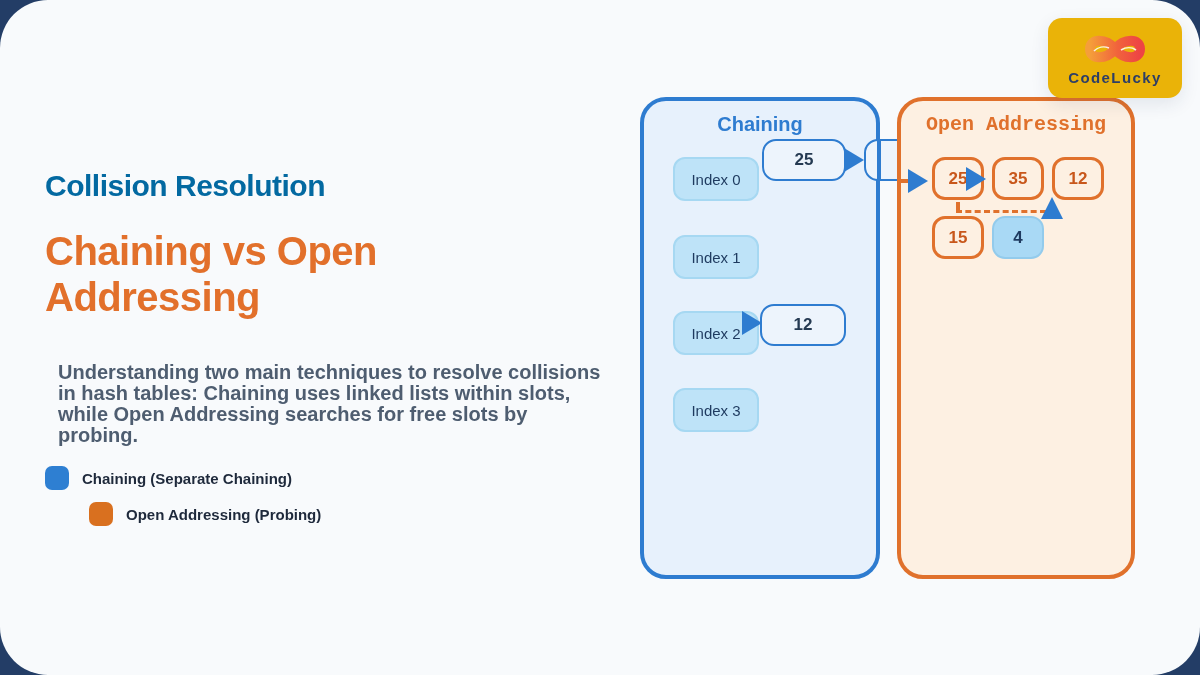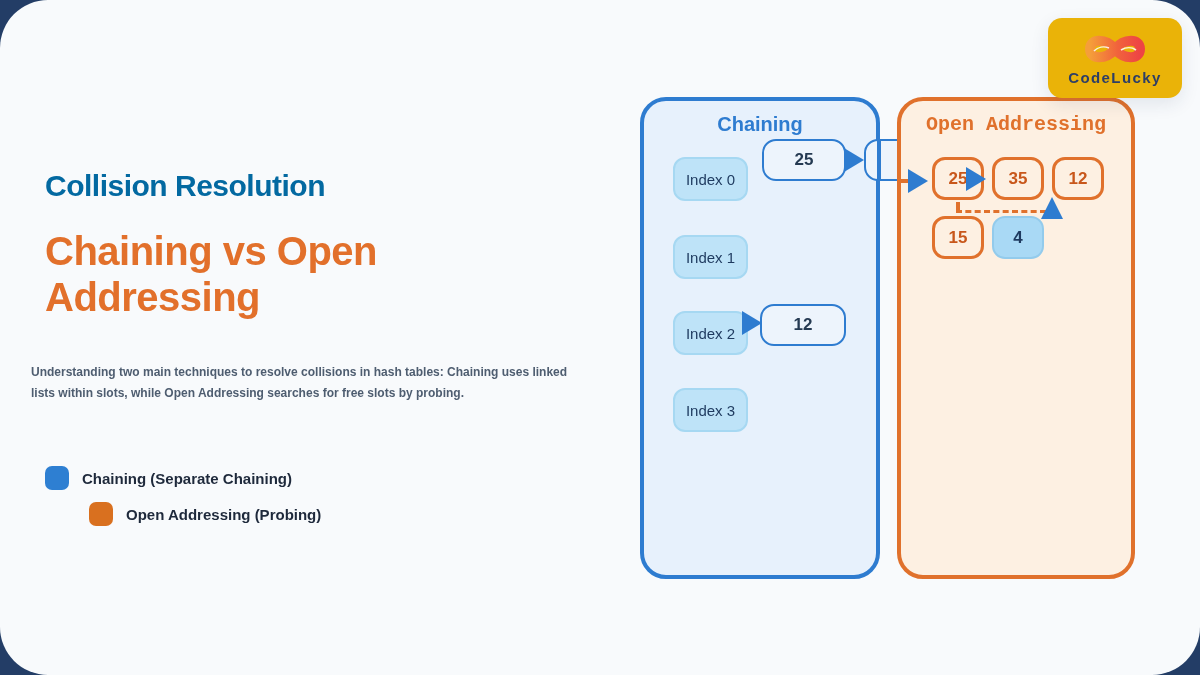--- a/index.html
+++ b/index.html
@@ -23,22 +23,22 @@
     left: 45px; top: 169px; width: 560px;
     font-size: 30px; font-weight: bold; color: #0369a1;
     letter-spacing: -0.5px;
   }
   .page-subtitle {
     left: 45px; top: 228px; width: 430px;
     font-size: 40px; font-weight: bold; color: #e2702b;
     line-height: 46px; letter-spacing: -0.5px;
   }
   .page-desc {
-    left: 31px; top: 362px; width: 545px;
-    font-size: 12px; font-weight: 600; color: #4e5d70;
+    left: 58px; top: 362px; width: 545px;
+    font-size: 20px; font-weight: 600; color: #4e5d70;
     line-height: 21px;
   }
   .legend-row { display: flex; align-items: center; }
   .legend-swatch { width: 24px; height: 24px; border-radius: 7px; margin-right: 13px; flex: 0 0 auto; }
   .legend-label { font-size: 15px; font-weight: bold; color: #1e293b; }
 
   
   .panel { border-radius: 26px; }
   .panel.chaining {
     left: 640px; top: 97px; width: 240px; height: 482px;
@@ -47,21 +47,21 @@
   .panel.open-addr {
     left: 897px; top: 97px; width: 238px; height: 482px;
     background: #fdf0e2; border: 4px solid #e0712c;
   }
   .panel-title { text-align: center; font-size: 20px; font-weight: bold; }
   .panel-title.blue  { left: 640px; top: 113px; width: 240px; color: #2e7cd0; }
   .panel-title.orange{ left: 897px; top: 113px; width: 238px; color: #e0712c; font-family: Liberation Mono, monospace; }
 
   
   .idx-box {
-    width: 75px; height: 44px; left: 673px;
+    width: 86px; height: 44px; left: 673px;
     background: #bee3f8; border: 2px solid #a6d8f2; border-radius: 12px;
     display: flex; align-items: center; justify-content: center;
     font-size: 15px; font-weight: 500; color: #1e3a5f;
   }
   .chain-node {
     background: #edf4fc; border: 2.5px solid #2e7cd0; border-radius: 14px;
     display: flex; align-items: center; justify-content: center;
     font-size: 17px; font-weight: 600; color: #253a52;
   }
   .tri-right { width: 0; height: 0; border-top: 12px solid transparent; border-bottom: 12px solid transparent; }

